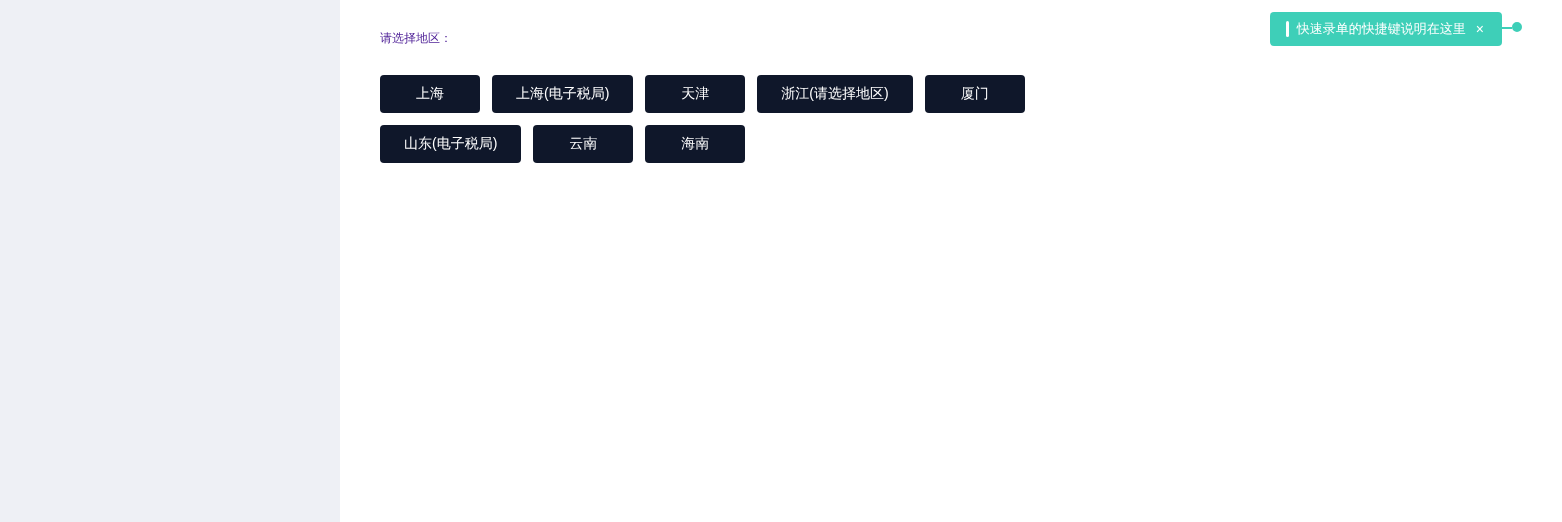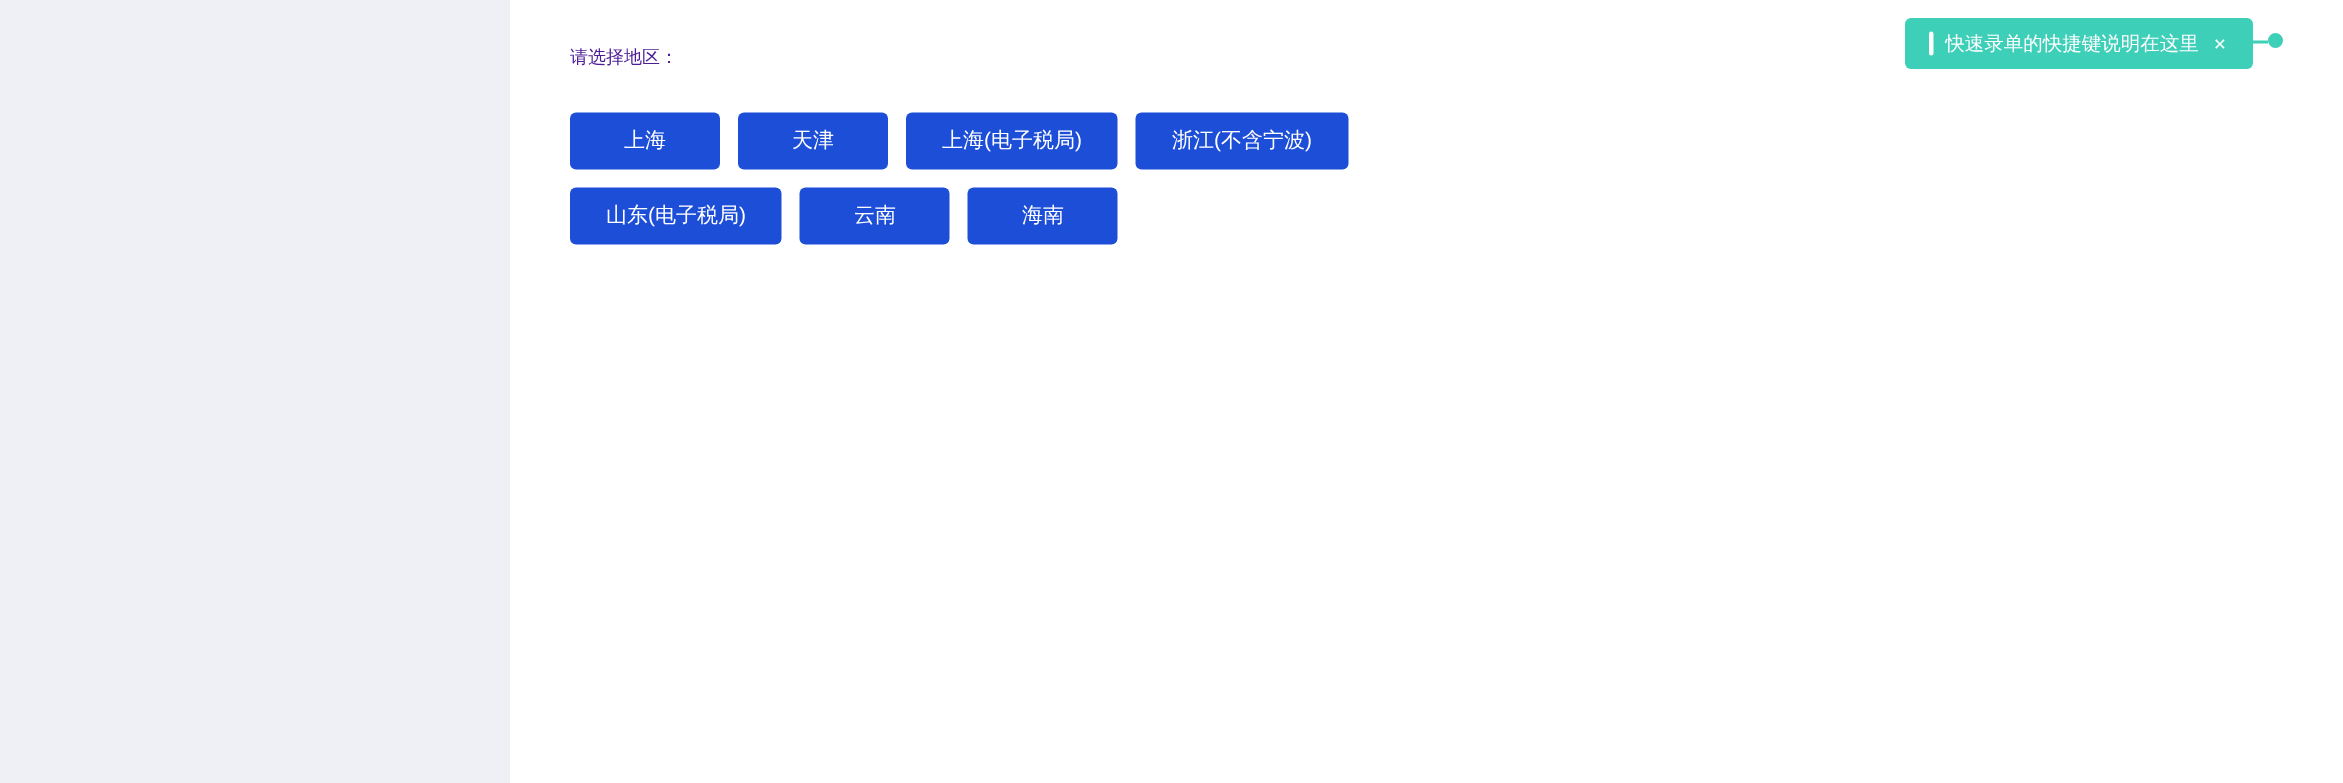--- a/index.html
+++ b/index.html
@@ -44,21 +44,21 @@
     }
 
     .region-buttons-row {
       display: flex;
       flex-wrap: wrap;
       gap: 12px;
       margin-bottom: 12px;
     }
 
     .region-btn {
-      background: #1d4ed8;
+      background: #0f172a;
       border: none;
       border-radius: 4px;
       padding: 10px 24px;
       color: #fff;
       font-size: 14px;
       cursor: pointer;
       font-family: 'Microsoft YaHei', 'PingFang SC', sans-serif;
       min-width: 100px;
       text-align: center;
     }
@@ -122,23 +122,24 @@
 <body>
 
 <div class="sidebar"></div>
 
 <div class="main-content">
   <div class="page-title">请选择地区：</div>
 
   <div class="region-buttons-row" id="row1">
 
   <button class="region-btn">上海</button>
+      <button class="region-btn">上海(电子税局)</button>
       <button class="region-btn">天津</button>
-      <button class="region-btn">上海(电子税局)</button>
-      <button class="region-btn">浙江(不含宁波)</button>
+      <button class="region-btn">浙江(请选择地区)</button>
+      <button class="region-btn">厦门</button>
     </div>
   <div class="region-buttons-row" id="row2">
 
   <button class="region-btn">山东(电子税局)</button>
       <button class="region-btn">云南</button>
       <button class="region-btn">海南</button>
     </div>
 </div>
 
 <div class="tooltip-banner">

